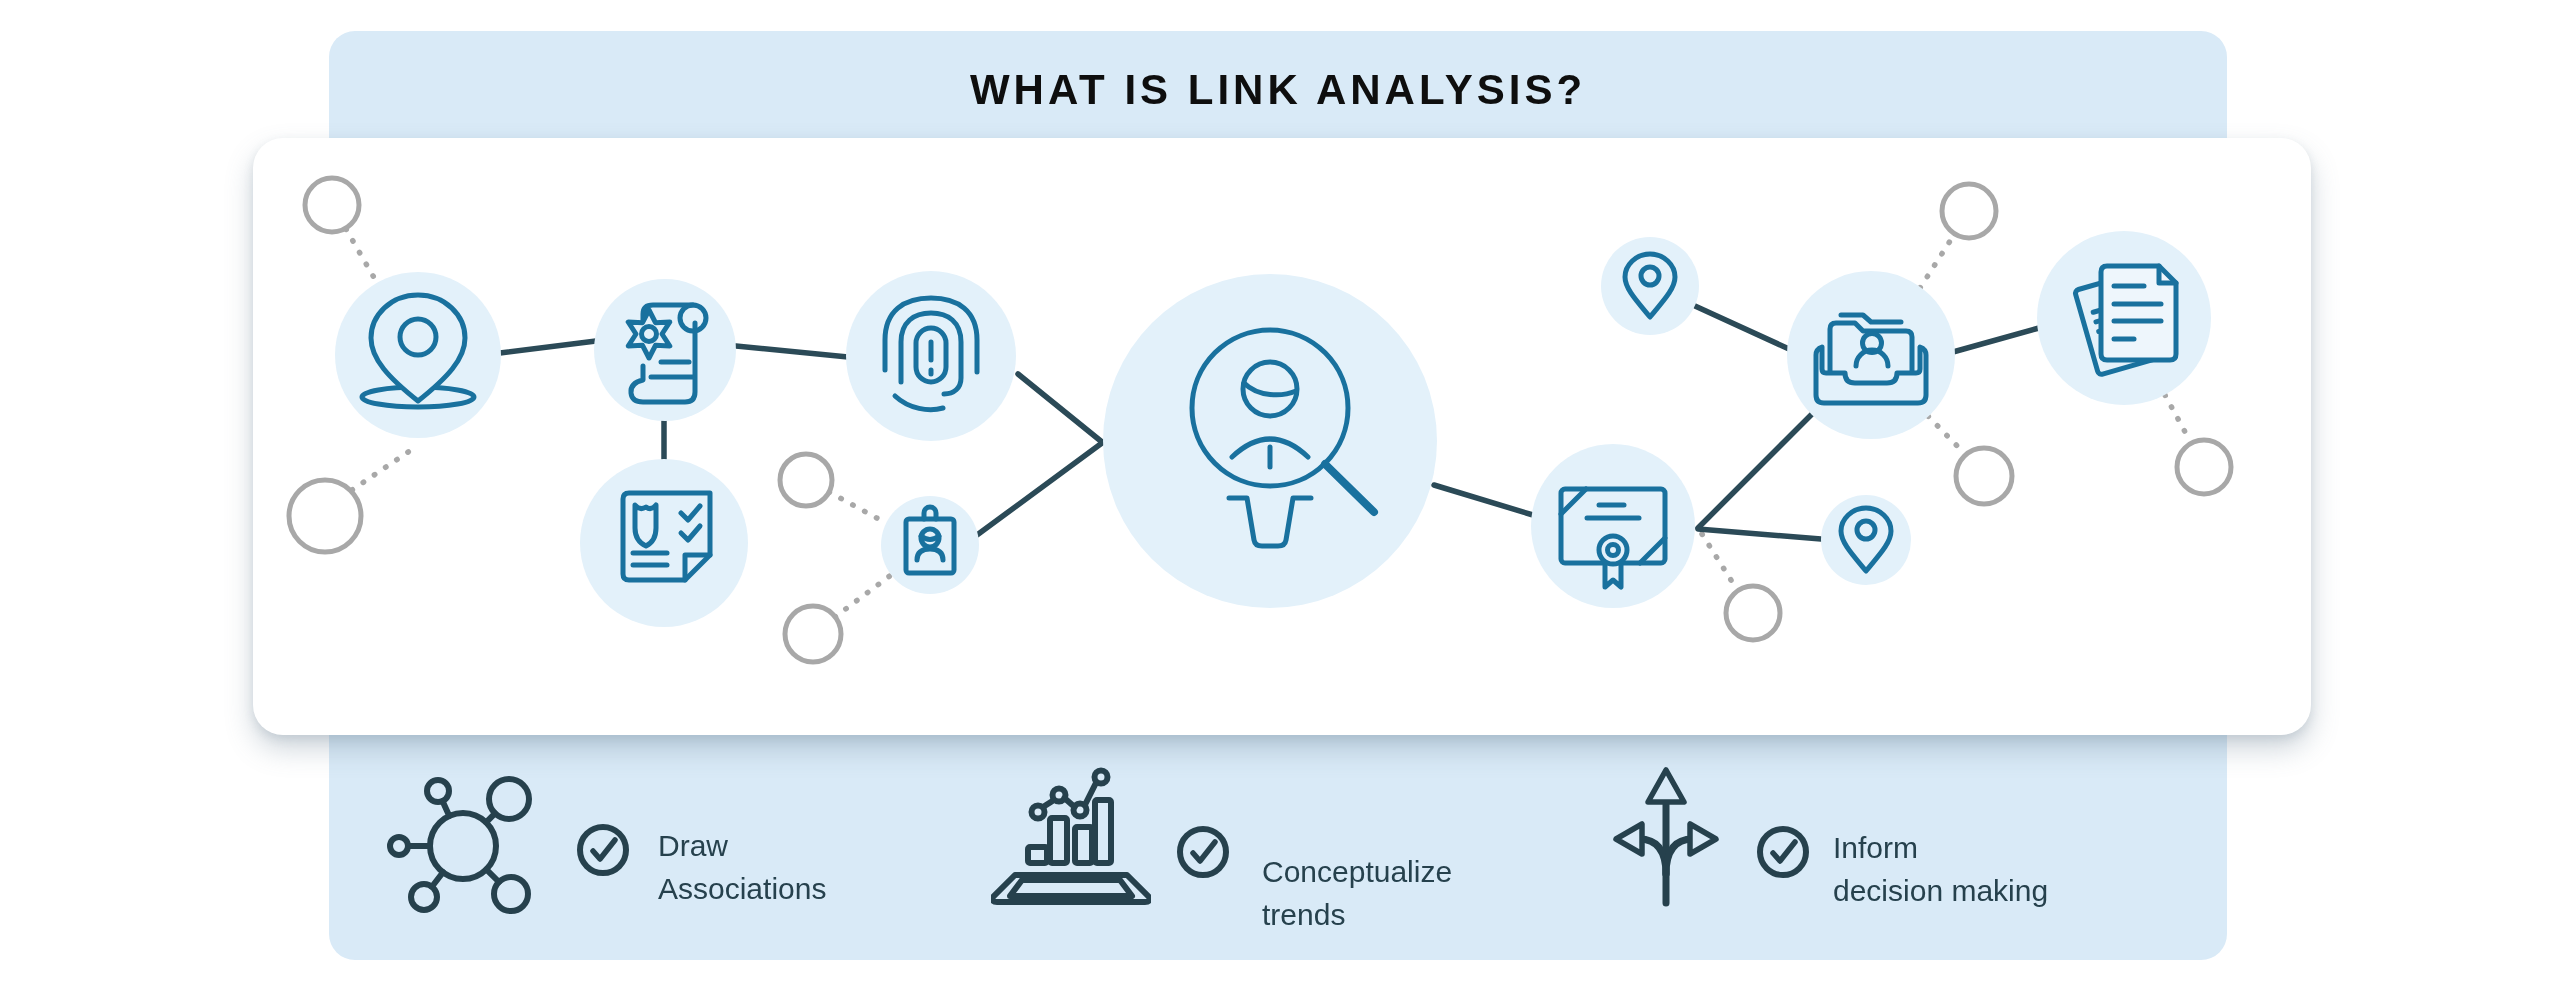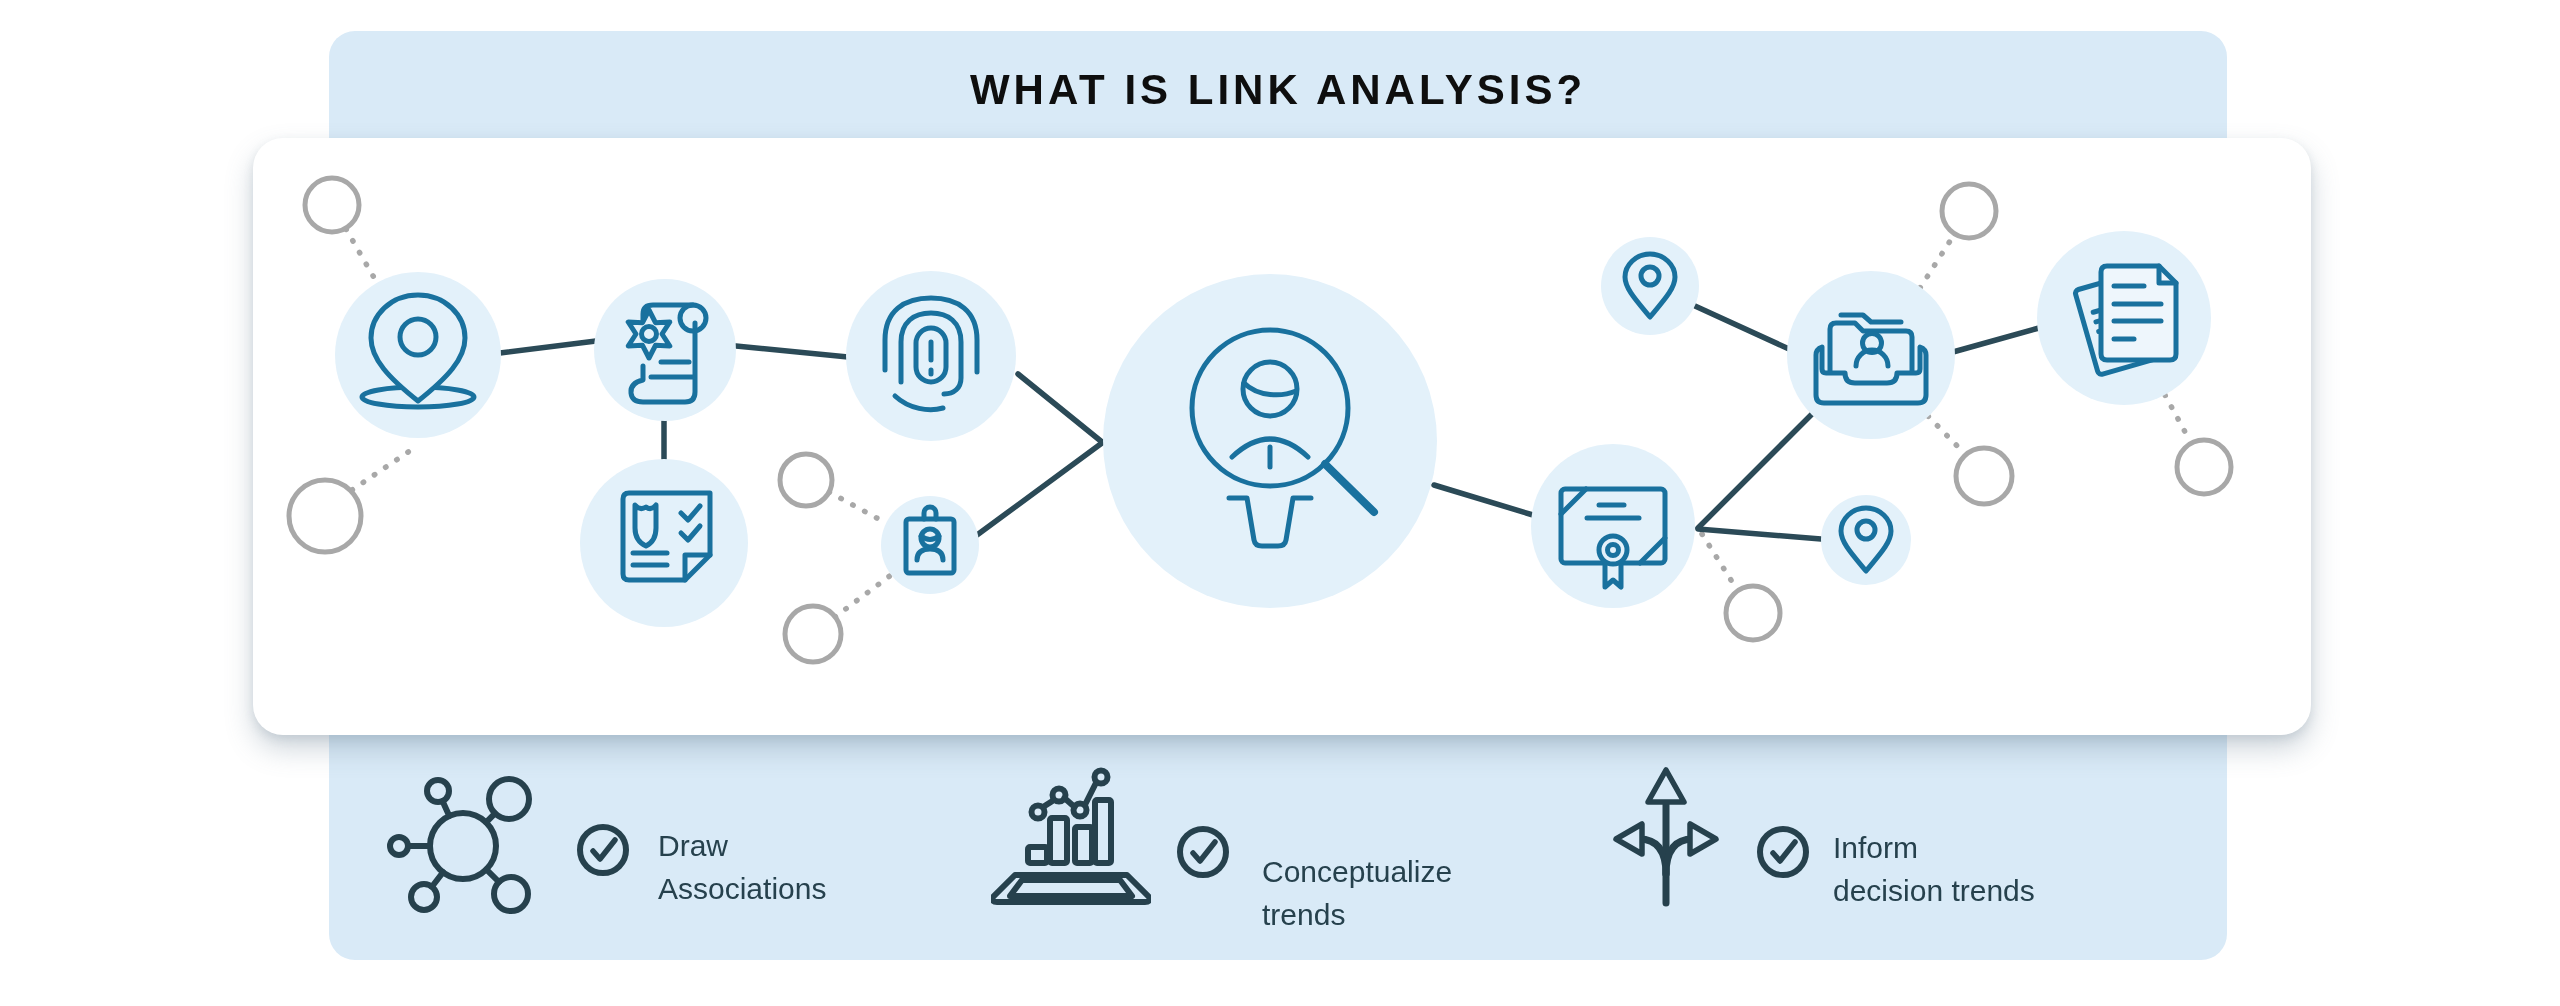--- a/index.html
+++ b/index.html
@@ -263,16 +263,16 @@
         <path fill="#d9eaf7" stroke-width="5.5" d="M50,-7 L24,-22 V8 Z"></path>
       </g>
     </svg>
     <svg class="check-icon" style="left:1755px;top:824px" width="56" height="56" viewBox="-28 -28 56 56">
       <g class="fic" stroke-width="5">
         <circle cx="0" cy="0" r="23"></circle>
         <path stroke-width="5.5" d="M-10,1 L-3,9 L12,-10"></path>
       </g>
     </svg>
     <div class="feat-caption" style="left:1833px;top:826px">Inform
-decision trends</div>
+decision making</div>
   </div>
 
 </div>
 
 </body></html>

